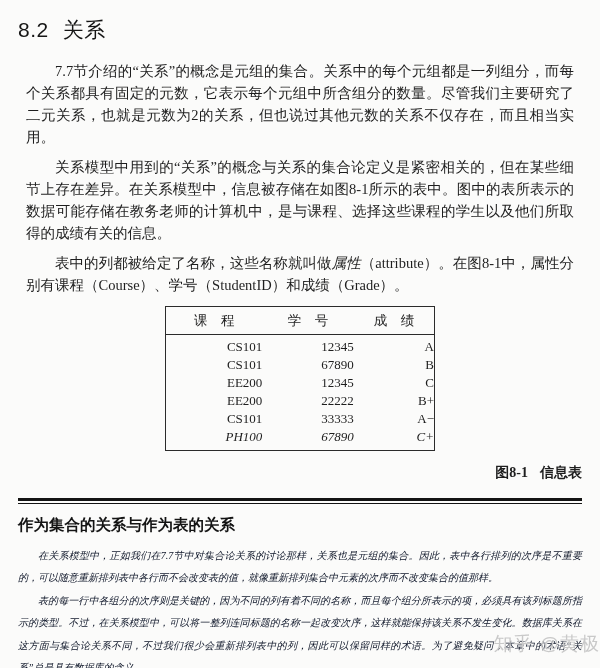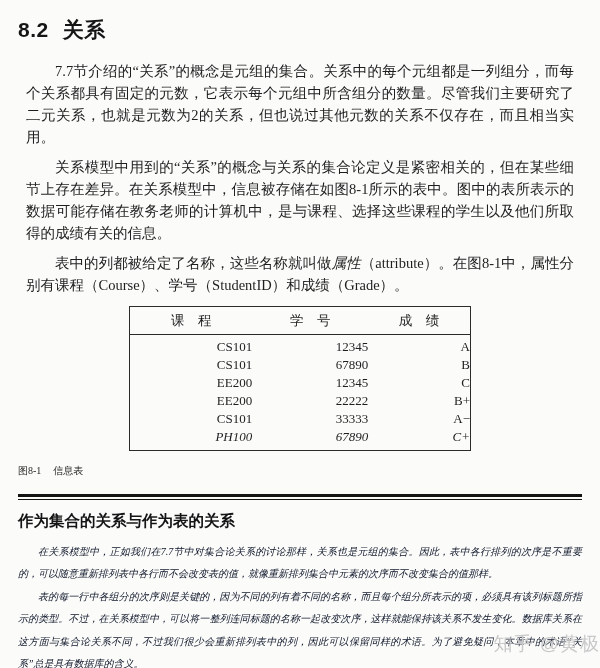--- a/index.html
+++ b/index.html
@@ -8,61 +8,61 @@
     background:#fbfbfa;
     color:#1b1b1b;
     font-family:"Liberation Serif", serif;
     position:relative;
     overflow:hidden;
   }
   .page{padding:12px 18px 0 18px;}
 
   .section-heading{
     font-family:"Liberation Sans", sans-serif;
-    font-size:21px;font-weight:bold;
+    font-size:21px;font-weight:normal;
     margin:4px 0 16px 0;color:#151515;
     letter-spacing:0.5px;
   }
   .section-heading .num{margin-right:14px;}
 
   .body-para{
     font-size:14.5px;line-height:22px;
     text-align:justify;margin:8px;color:#1e1e1e;
   }
   .indent{text-indent:2em;}
   em.kai{font-style:italic;font-weight:normal;}
 
   
   .figure{margin-top:10px;}
   table.info{
     border-collapse:collapse;
     margin:0 auto;
-    width:342px;
+    width:270px;
     border:1.6px solid #2b2b2b;
     font-size:13px;color:#1e1e1e;
   }
   table.info th{
     font-weight:normal;
     padding:5px 0 4px 0;
     border-bottom:1.6px solid #2b2b2b;
     text-align:center;font-size:13.5px;
   }
   table.info td{
     text-align:right;
     padding:1px 0;
     height:15px;
     font-size:13px;
   }
   table.info tr.first td{padding-top:4px;}
   table.info tr.last td{padding-bottom:5px;font-style:italic;}
   col.c1{width:36%;} col.c2{width:34%;} col.c3{width:30%;}
 
   .caption{
-    text-align:left;font-size:10px;
-    margin-top:13px;color:#1e1e1e;
+    text-align:right;font-size:14px;
+    margin-top:13px;color:#1e1e1e;font-weight:bold;
   }
   .caption .cap-title{margin-left:12px;}
 
   
   .aside-box{margin-top:16px;}
   .rule .thick{height:3px;background:#141414;}
   .rule .thin{height:1px;background:#141414;}
   .rule-top .thin{margin-top:1.5px;}
 
   .box-title{

